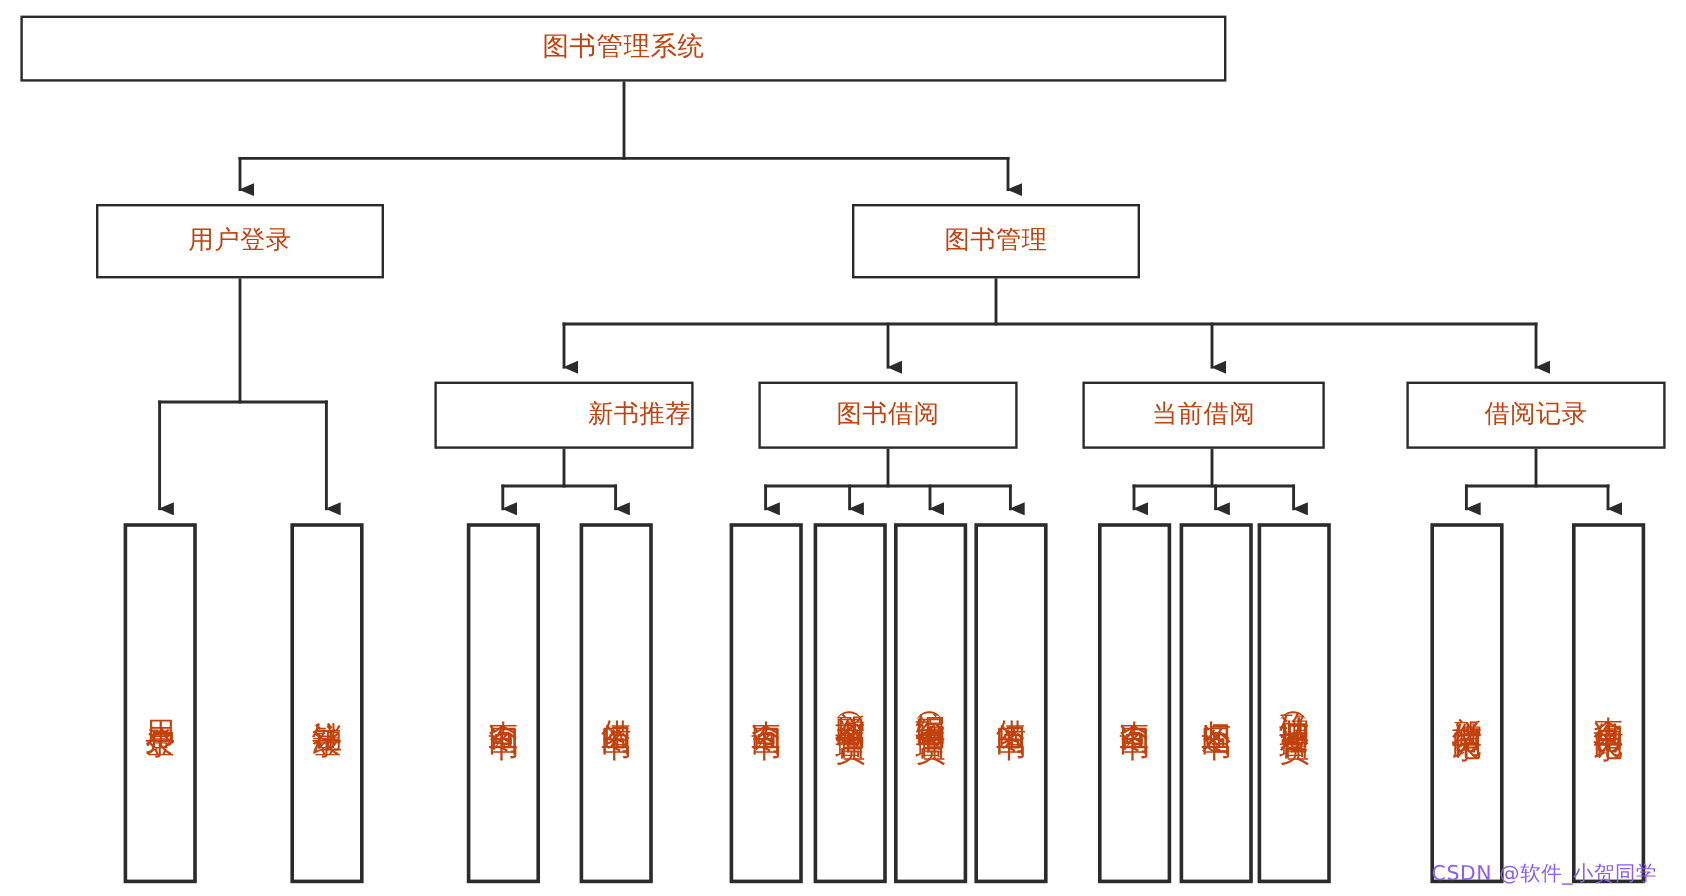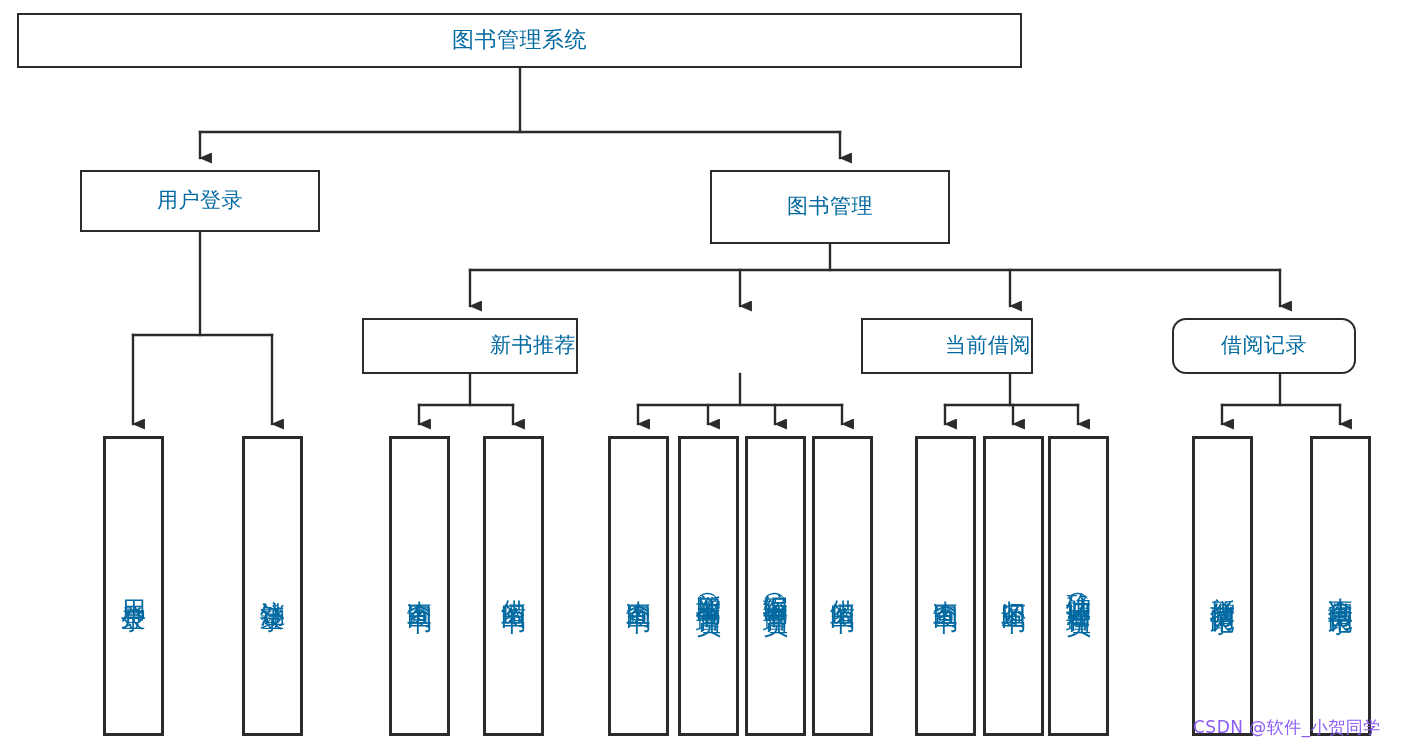--- a/index.html
+++ b/index.html
@@ -24,21 +24,21 @@
     background:#ffffff;
     border:2px solid #2b2b2b;
     display:flex;
     align-items:center;
     justify-content:center;
     color:#46464a;
     z-index:2;
   }
   .node .lbl{
     display:block;
-    color:#0369a1;
+    color:#c2410c;
     line-height:1.12;
     white-space:nowrap;
   }
   .h-node .lbl{
     font-size:21px;
     letter-spacing:0.5px;
   }
   .root .lbl{font-size:22px;}
   .leaf{
     border-width:3px;
@@ -116,34 +116,37 @@
   </svg>
 
   <div class="node h-node root" style="left:17px;top:13px;width:1005px;height:55px;">
     <span class="lbl">图书管理系统</span>
   </div>
 
   <div class="node h-node" style="left:80px;top:170px;width:240px;height:62px;">
     <span class="lbl">用户登录</span>
   </div>
 
-  <div class="node h-node" style="left:710px;top:170px;width:240px;height:74px;">
+  <div class="node h-node" style="left:710px;top:170px;width:240px;height:62px;">
     <span class="lbl">图书管理</span>
   </div>
 
   <div class="node h-node" style="left:362px;top:318px;width:216px;height:56px;justify-content:flex-end;">
     <span class="lbl">新书推荐</span>
   </div>
 
-
-  <div class="node h-node" style="left:861px;top:318px;width:172px;height:56px;justify-content:flex-end;">
+  <div class="node h-node" style="left:632px;top:318px;width:216px;height:56px;">
+    <span class="lbl">图书借阅</span>
+  </div>
+
+  <div class="node h-node" style="left:902px;top:318px;width:202px;height:56px;">
     <span class="lbl">当前借阅</span>
   </div>
 
-  <div class="node h-node" style="left:1172px;top:318px;width:184px;height:56px;border-radius:14px;">
+  <div class="node h-node" style="left:1172px;top:318px;width:216px;height:56px;">
     <span class="lbl">借阅记录</span>
   </div>
 
   <div class="node leaf" style="left:103px;top:436px;width:61px;height:300px;">
     <span class="lbl">用户登录</span>
   </div>
 
   <div class="node leaf" style="left:242px;top:436px;width:61px;height:300px;">
     <span class="lbl">注销登录</span>
   </div>

